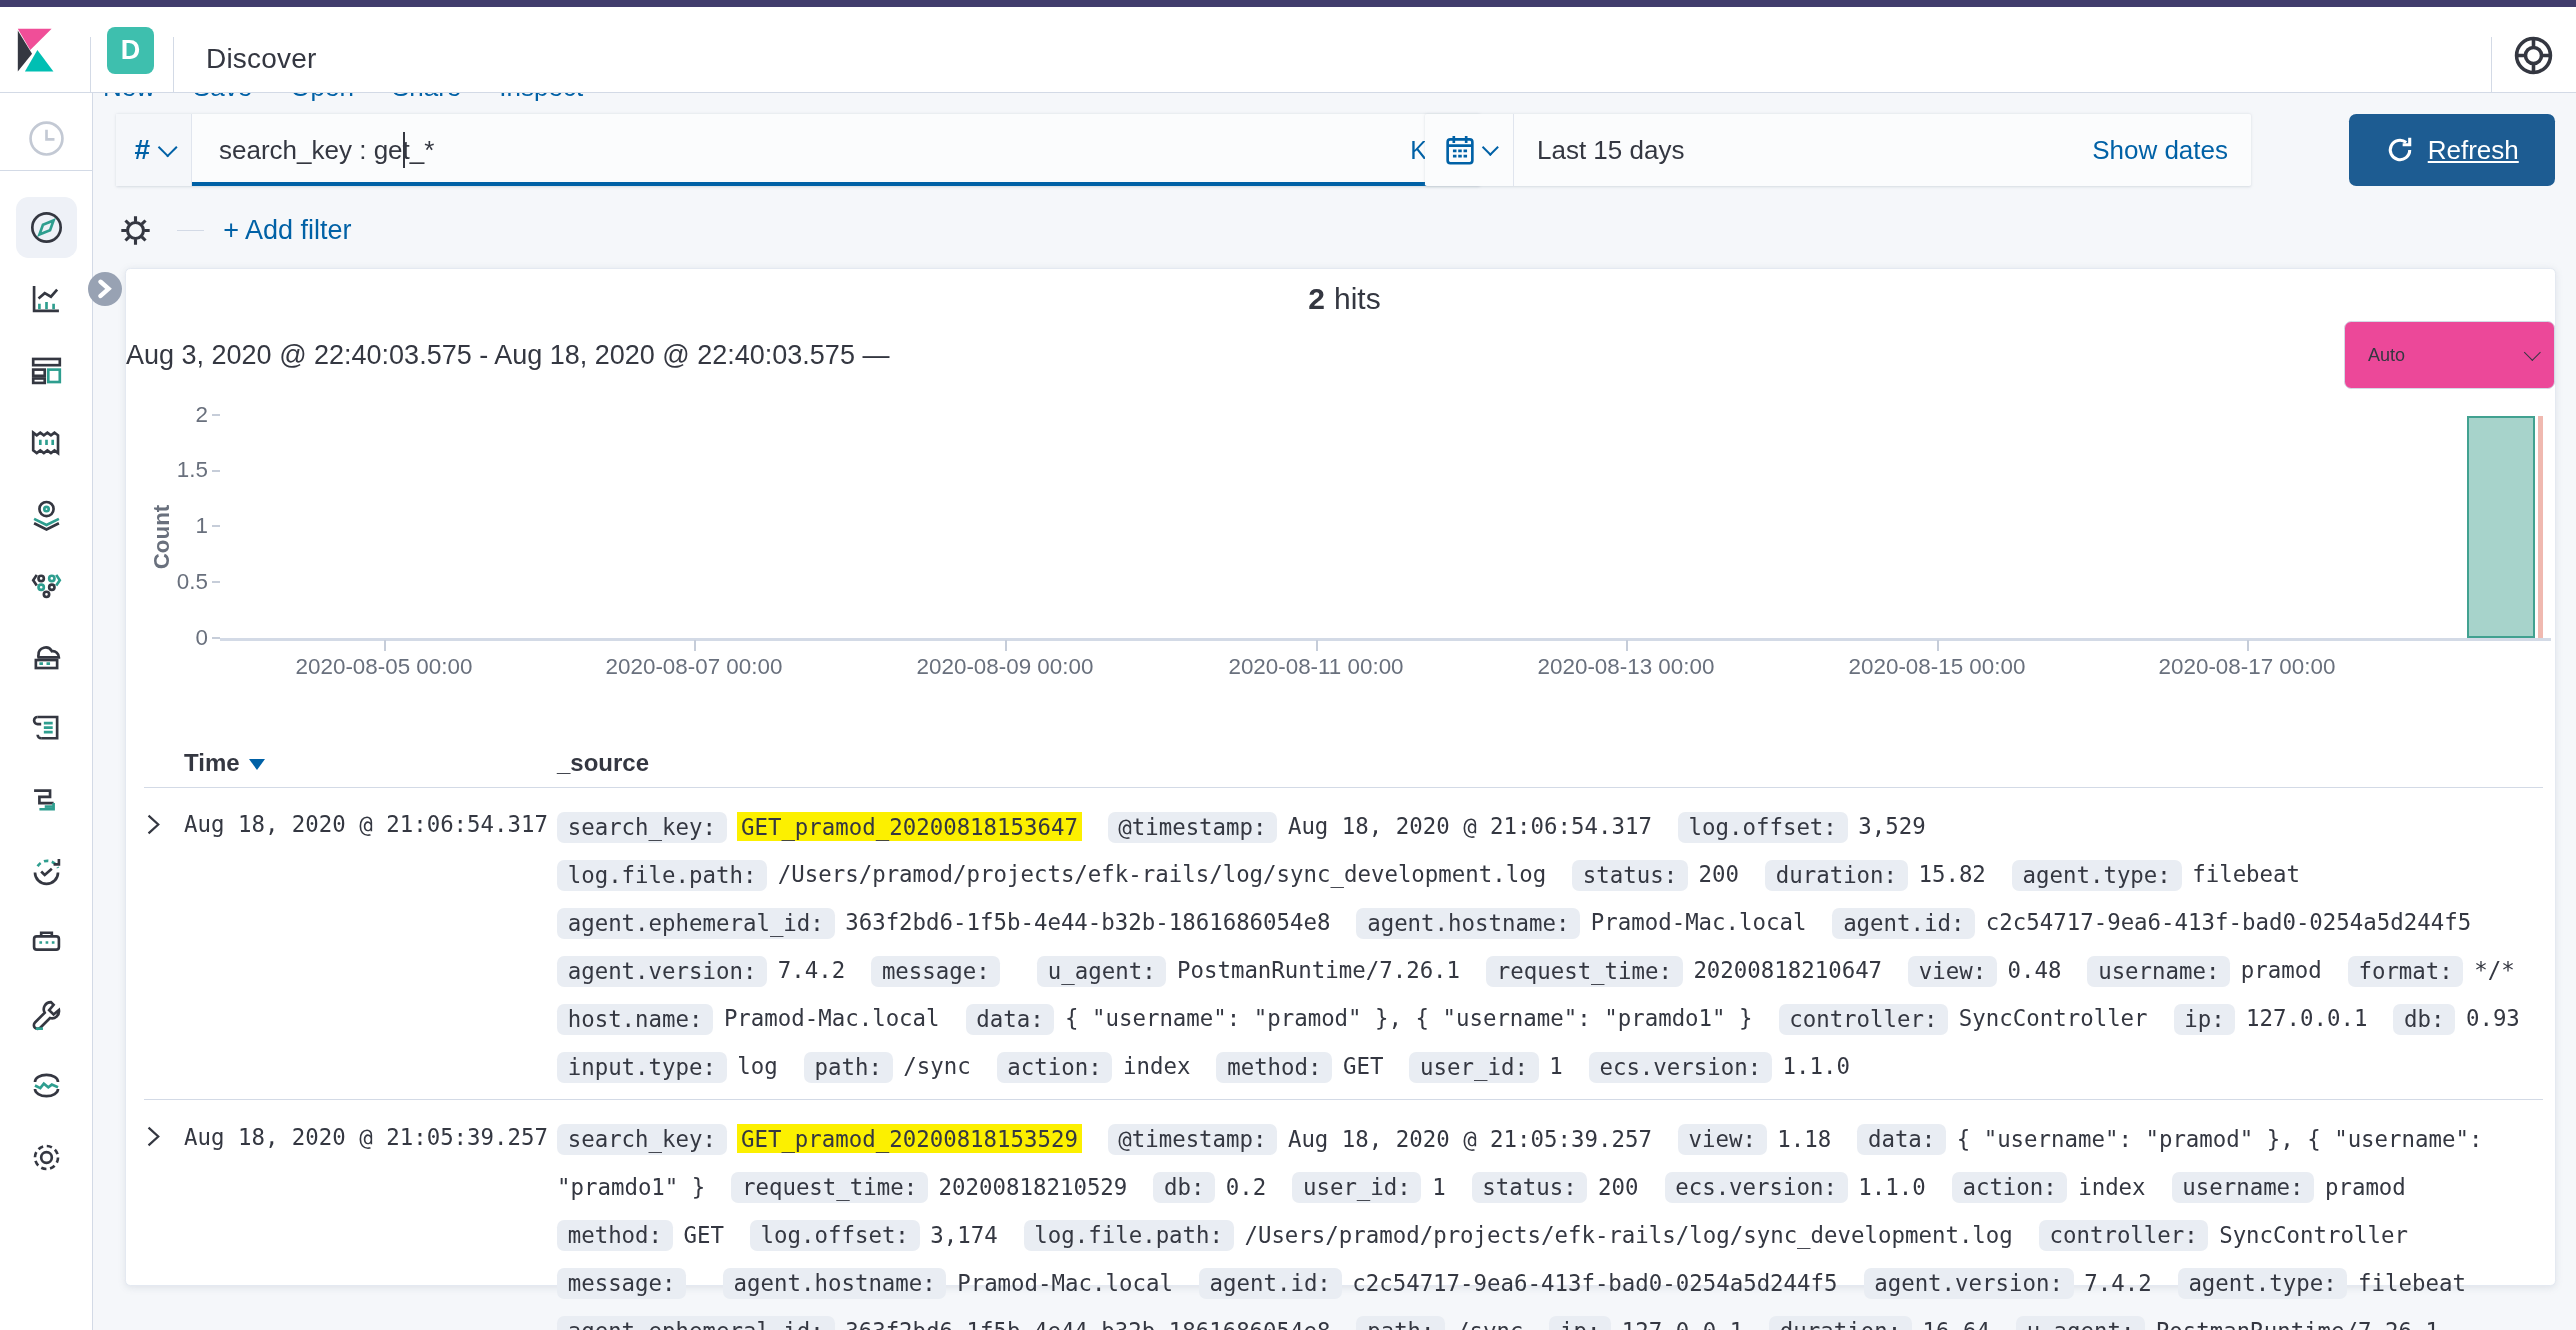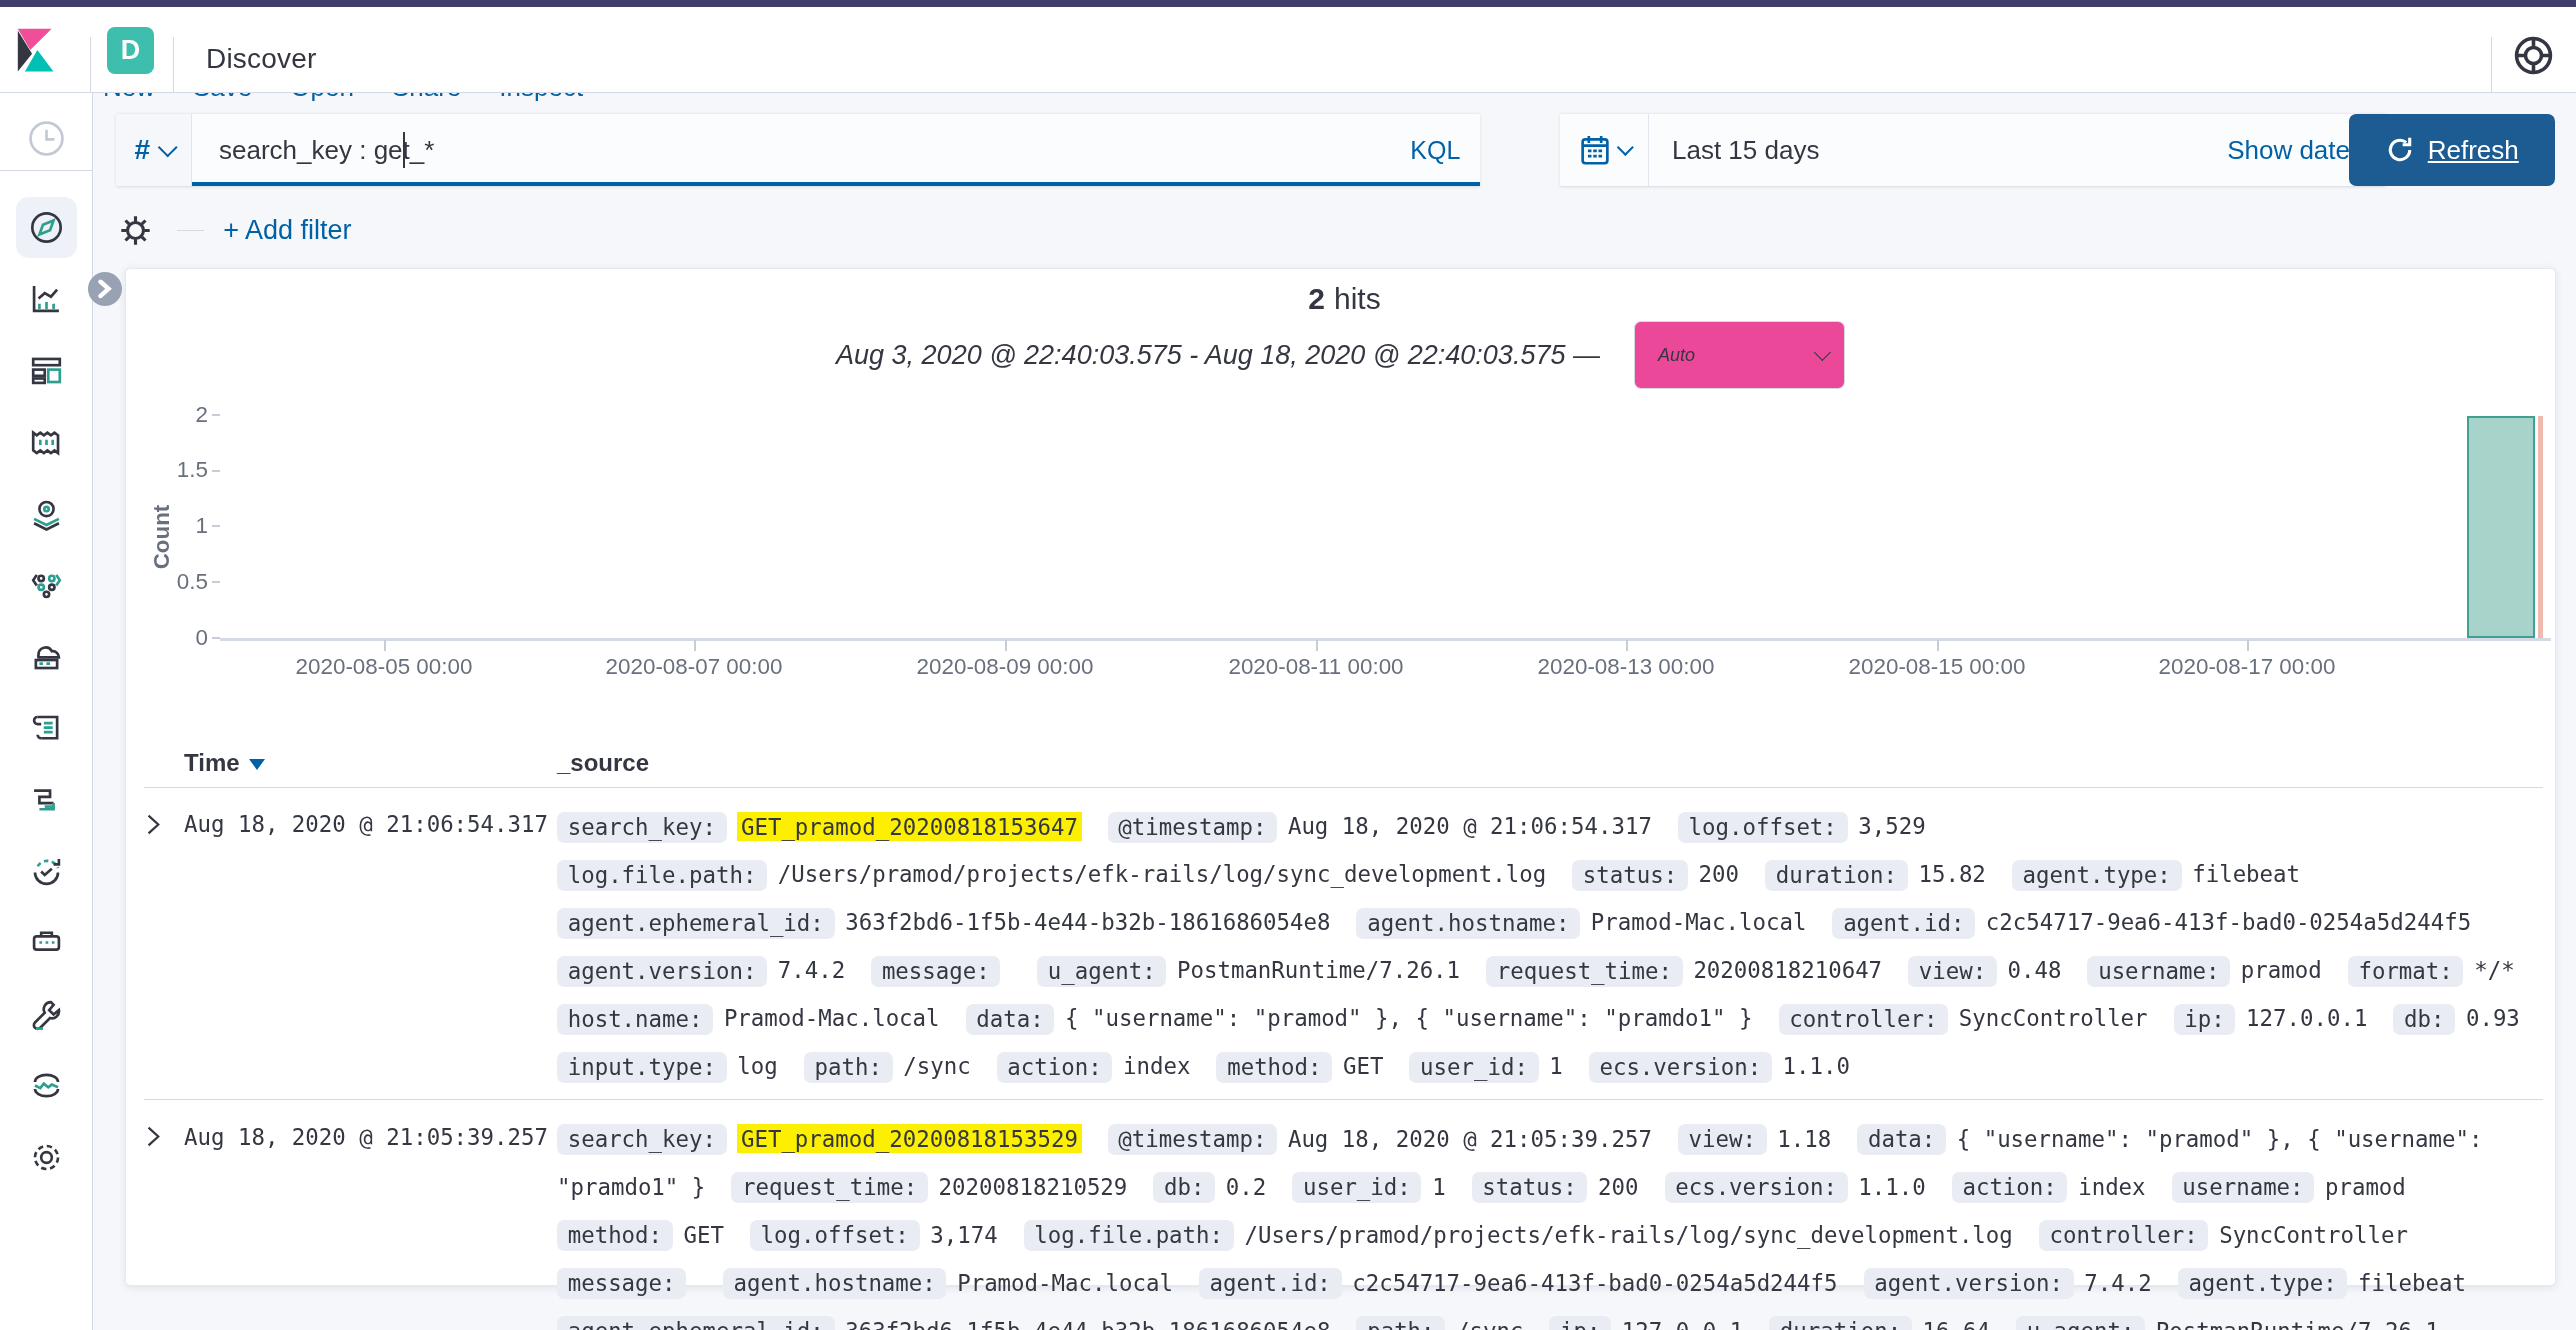--- a/index.html
+++ b/index.html
@@ -45,21 +45,21 @@
   .search-seg .hash { color:#0061a6; font-size:28px; font-weight:bold; }
   .chev { width:14.3px; height:14.3px; border-right:2.7px solid #0061a6; border-bottom:2.7px solid #0061a6;
           transform:rotate(45deg) translateY(-3.6px); }
   .search-input { position:absolute; left:76px; right:0; top:0; bottom:0; display:flex; align-items:center;
                   padding:0 81px 0 27px; font-size:26px; color:#343741; }
   .caret { position:absolute; left:211px; top:18px; width:1.8px; height:36px; background:#343741; }
   .kql { position:absolute; right:19.7px; top:0; height:72px; display:flex; align-items:center;
          font-size:25px; color:#0061a6; }
   .focus-line { position:absolute; left:76px; right:0; bottom:0; height:4.5px; background:#0061a6; }
 
-  .date-group { position:absolute; left:1444px; top:0; width:826px; height:72px; background:#fbfcfd;
+  .date-group { position:absolute; left:1309px; top:0; width:826px; height:72px; background:#fbfcfd;
                 box-shadow:0 0.9px 2.7px rgba(152,162,179,.35); border-radius:1.8px; display:flex; align-items:center; }
   .date-seg { width:89px; height:72px; border-right:0.9px solid #e0e5ee; display:flex; align-items:center;
               justify-content:center; gap:7.2px; }
   .date-seg .chev { border-color:#0061a6; width:11.6px; height:11.6px; }
   .date-text { padding-left:23px; font-size:26px; color:#343741; flex:1; }
   .show-dates { padding-right:23px; font-size:26px; color:#0061a6; }
 
   .refresh-btn { position:absolute; left:2233px; top:0; width:206px; height:72px; background:#1d5c92;
                  border-radius:7.2px; color:#fff; display:flex; align-items:center; justify-content:center;
                  gap:12.5px; font-size:26px; }
@@ -73,21 +73,21 @@
   
   .collapse-btn { position:absolute; left:88px; top:272px; width:34px; height:34px; border-radius:50%;
                   background:#98a2b3; z-index:6; display:flex; align-items:center; justify-content:center; }
 
   
   .panel { position:absolute; left:125px; top:268px; width:2431px; height:1018px; background:#fff;
            border:0.9px solid #e4e9f1; border-radius:5.4px; box-shadow:0 1.8px 7.2px rgba(110,120,140,.15); z-index:3; }
   .hits-row { position:absolute; top:12.5px; left:0; width:100%; text-align:center; font-size:30px; color:#343741;padding-left:8px; }
   .hits-row b { font-weight:bold; margin-right:9px; }
   .subtitle-row { position:absolute; top:52px; left:0; width:100%; display:flex; align-items:center;
-                  justify-content:center; gap:34px;font-style:italic; }
+                  justify-content:space-between; gap:34px; }
   .subtitle { font-size:27px; color:#343741; }
   .interval-select { width:211px; height:68px; border:0.9px solid #d3dae6; border-radius:7.2px; background:#ec4899;
                      display:flex; align-items:center; justify-content:space-between; padding:0 18px 0 23px;
                      font-size:18px; color:#343741; }
   .interval-select .chev { border-color:#343741; width:11.6px; height:11.6px; border-width:1.8px; }
 
   
   .yaxis-label { position:absolute; left:-18px; top:255px; transform:rotate(-90deg); font-size:22.4px;
                  font-weight:bold; color:#69707d; width:107px; text-align:center; }
   .ytick { position:absolute; left:27px; width:55px; text-align:right; font-size:22.4px; color:#69707d;

